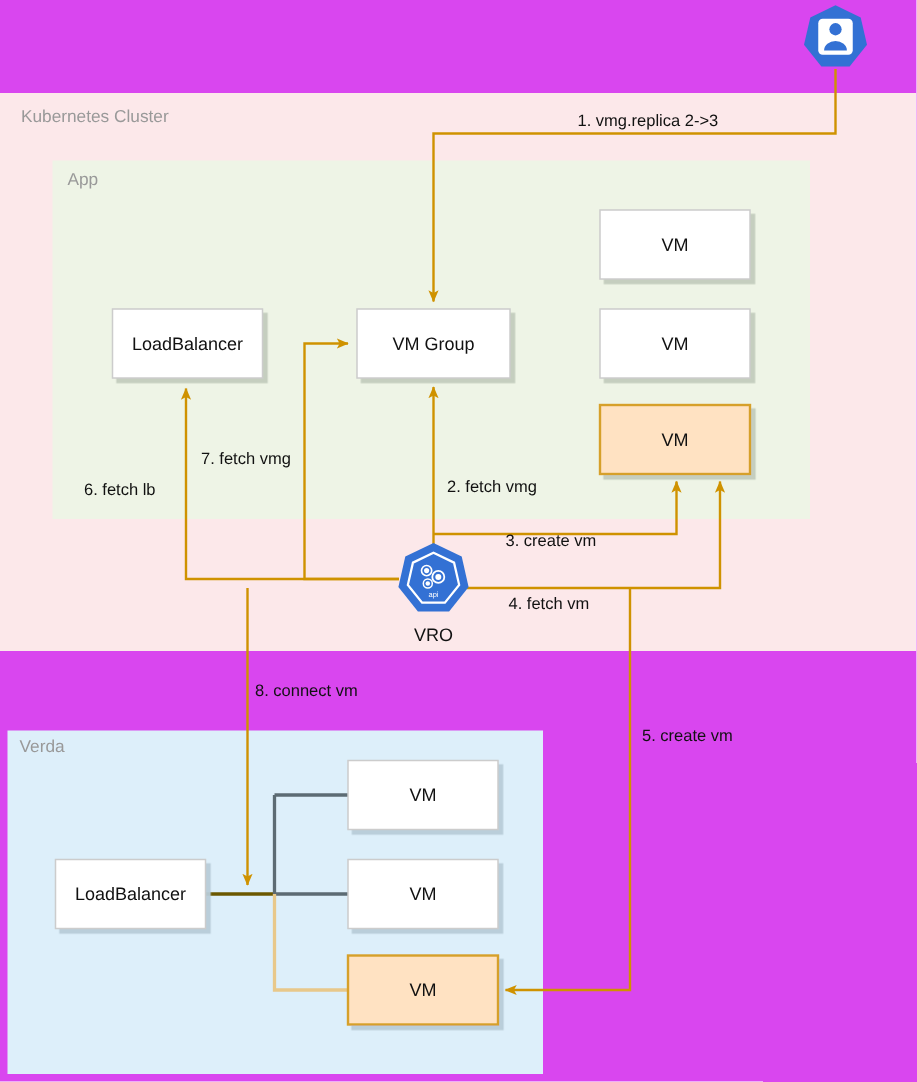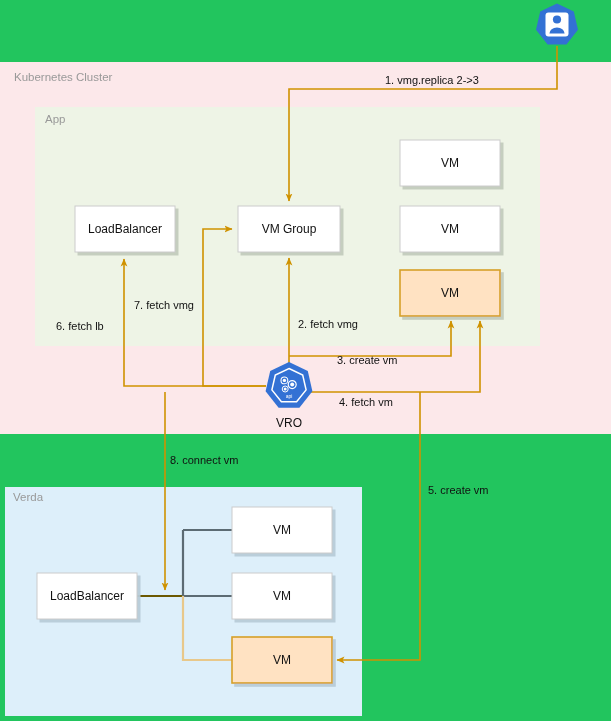--- a/index.html
+++ b/index.html
@@ -4,21 +4,21 @@
 <style>
   html, body {
     margin: 0;
     padding: 0;
     background: #ffffff;
   }
   #canvas {
     position: relative;
     width: 611px;
     height: 721px;
-    background: #22c55e;
+    background: #d946ef;
     font-family: "Liberation Sans", sans-serif;
     overflow: hidden;
   }
   #diagram-svg {
     position: absolute;
     left: 0;
     top: 0;
     width: 611px;
     height: 721px;
   }

